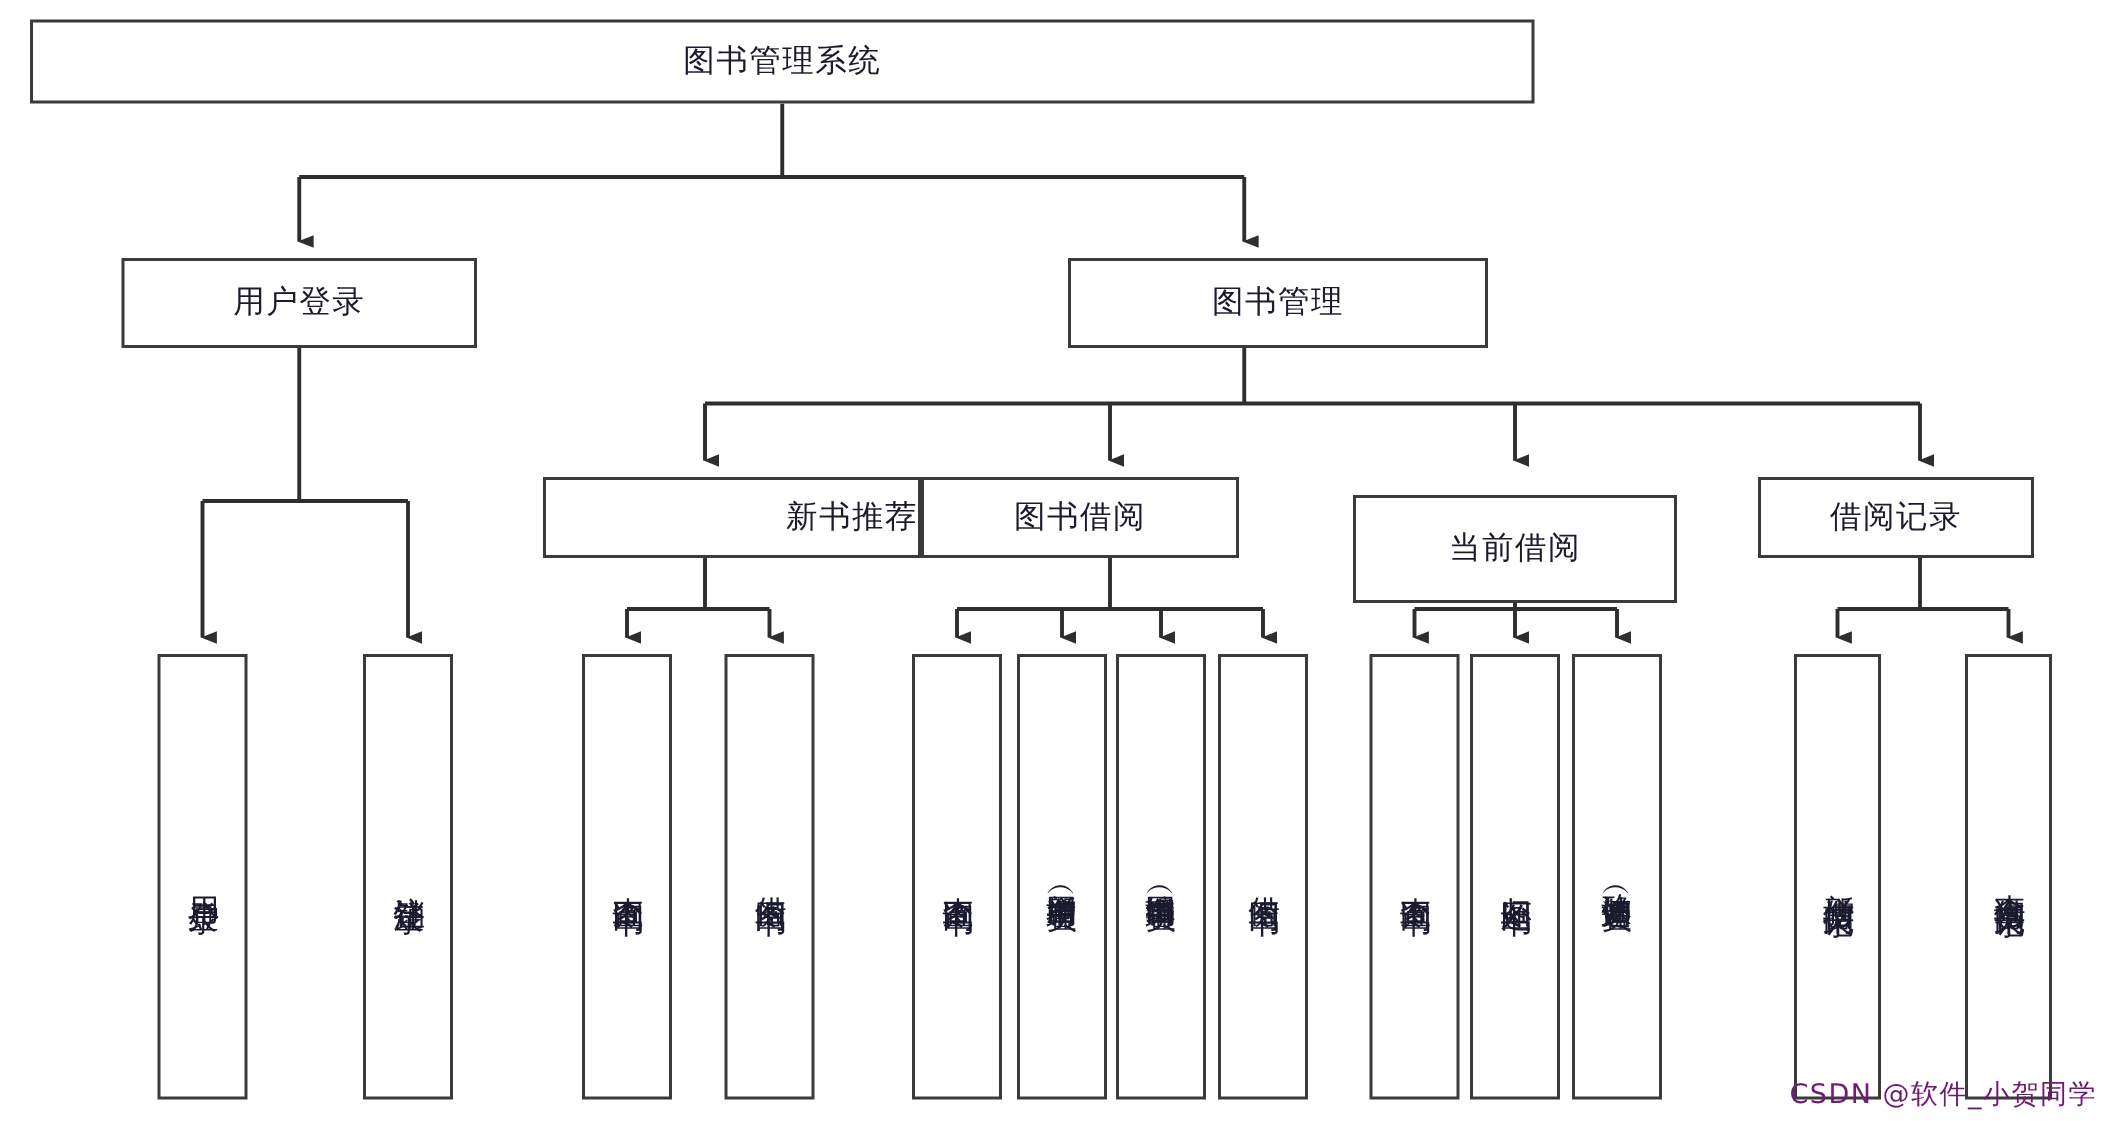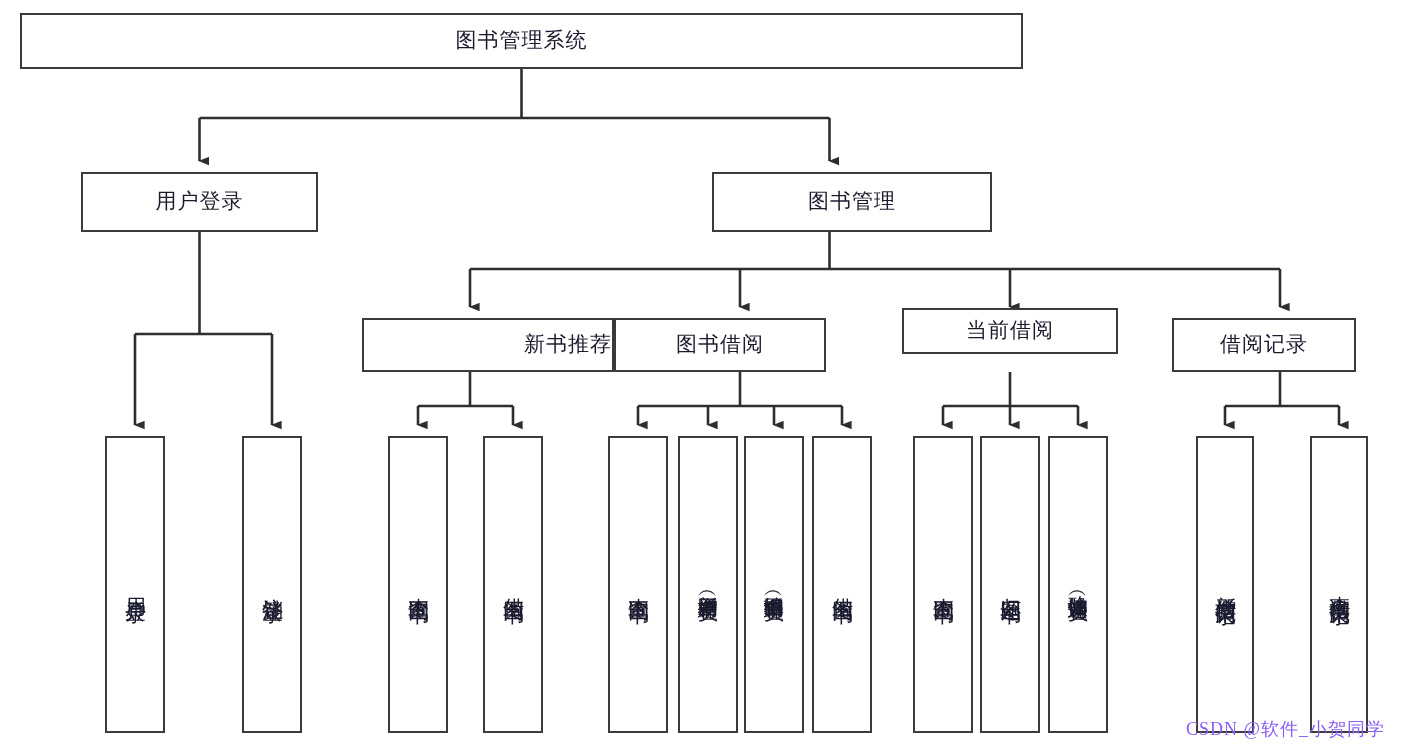--- a/index.html
+++ b/index.html
@@ -9,21 +9,20 @@
   }
   body {
     font-family: "DejaVu Sans", "Liberation Sans", sans-serif;
   }
   #canvas {
     position: relative;
     width: 1405px;
     height: 747px;
     background: #ffffff;
     overflow: hidden;
-    font-family: Liberation Serif, serif;
   }
   #edges {
     position: absolute;
     left: 0;
     top: 0;
     width: 1405px;
     height: 747px;
   }
   .node {
     position: absolute;
@@ -51,24 +50,24 @@
     text-orientation: upright;
     white-space: nowrap;
     display: block;
   }
   .node.v.tight .vtext {
     font-size: 20px;
     letter-spacing: 1px;
   }
   .watermark {
     position: absolute;
-    right: 20px;
+    right: 7px;
     bottom: 6px;
     font-size: 18px;
-    color: #8b5cf6;
+    color: #701a75;
     letter-spacing: 1px;
     white-space: nowrap;
     z-index: 5;
     margin-left: 40px;
   }
 </style>
 </head>
 <body>
 
 <div id="canvas">
@@ -124,21 +123,21 @@
       </div>
       <div class="node h" style="left: 712px; top: 172px; width: 280px; height: 60px;">
         <span>图书管理</span>
       </div>
       <div class="node h" style="left: 362px; top: 318px; width: 252px; height: 54px; justify-content: flex-end;">
         <span>新书推荐</span>
       </div>
       <div class="node h" style="left: 614px; top: 318px; width: 212px; height: 54px;">
         <span>图书借阅</span>
       </div>
-      <div class="node h" style="left: 902px; top: 308px; width: 216px; height: 46px; text-align: right;">
+      <div class="node h" style="left: 902px; top: 330px; width: 216px; height: 72px; text-align: right;">
         <span>当前借阅</span>
       </div>
       <div class="node h" style="left: 1172px; top: 318px; width: 184px; height: 54px;">
         <span>借阅记录</span>
       </div>
       <div class="node v" style="left: 105px; top: 436px; width: 60px; height: 297px;">
         <span class="vtext">用户登录</span>
       </div>
       <div class="node v" style="left: 242px; top: 436px; width: 60px; height: 297px;">
         <span class="vtext">注销登录</span>

